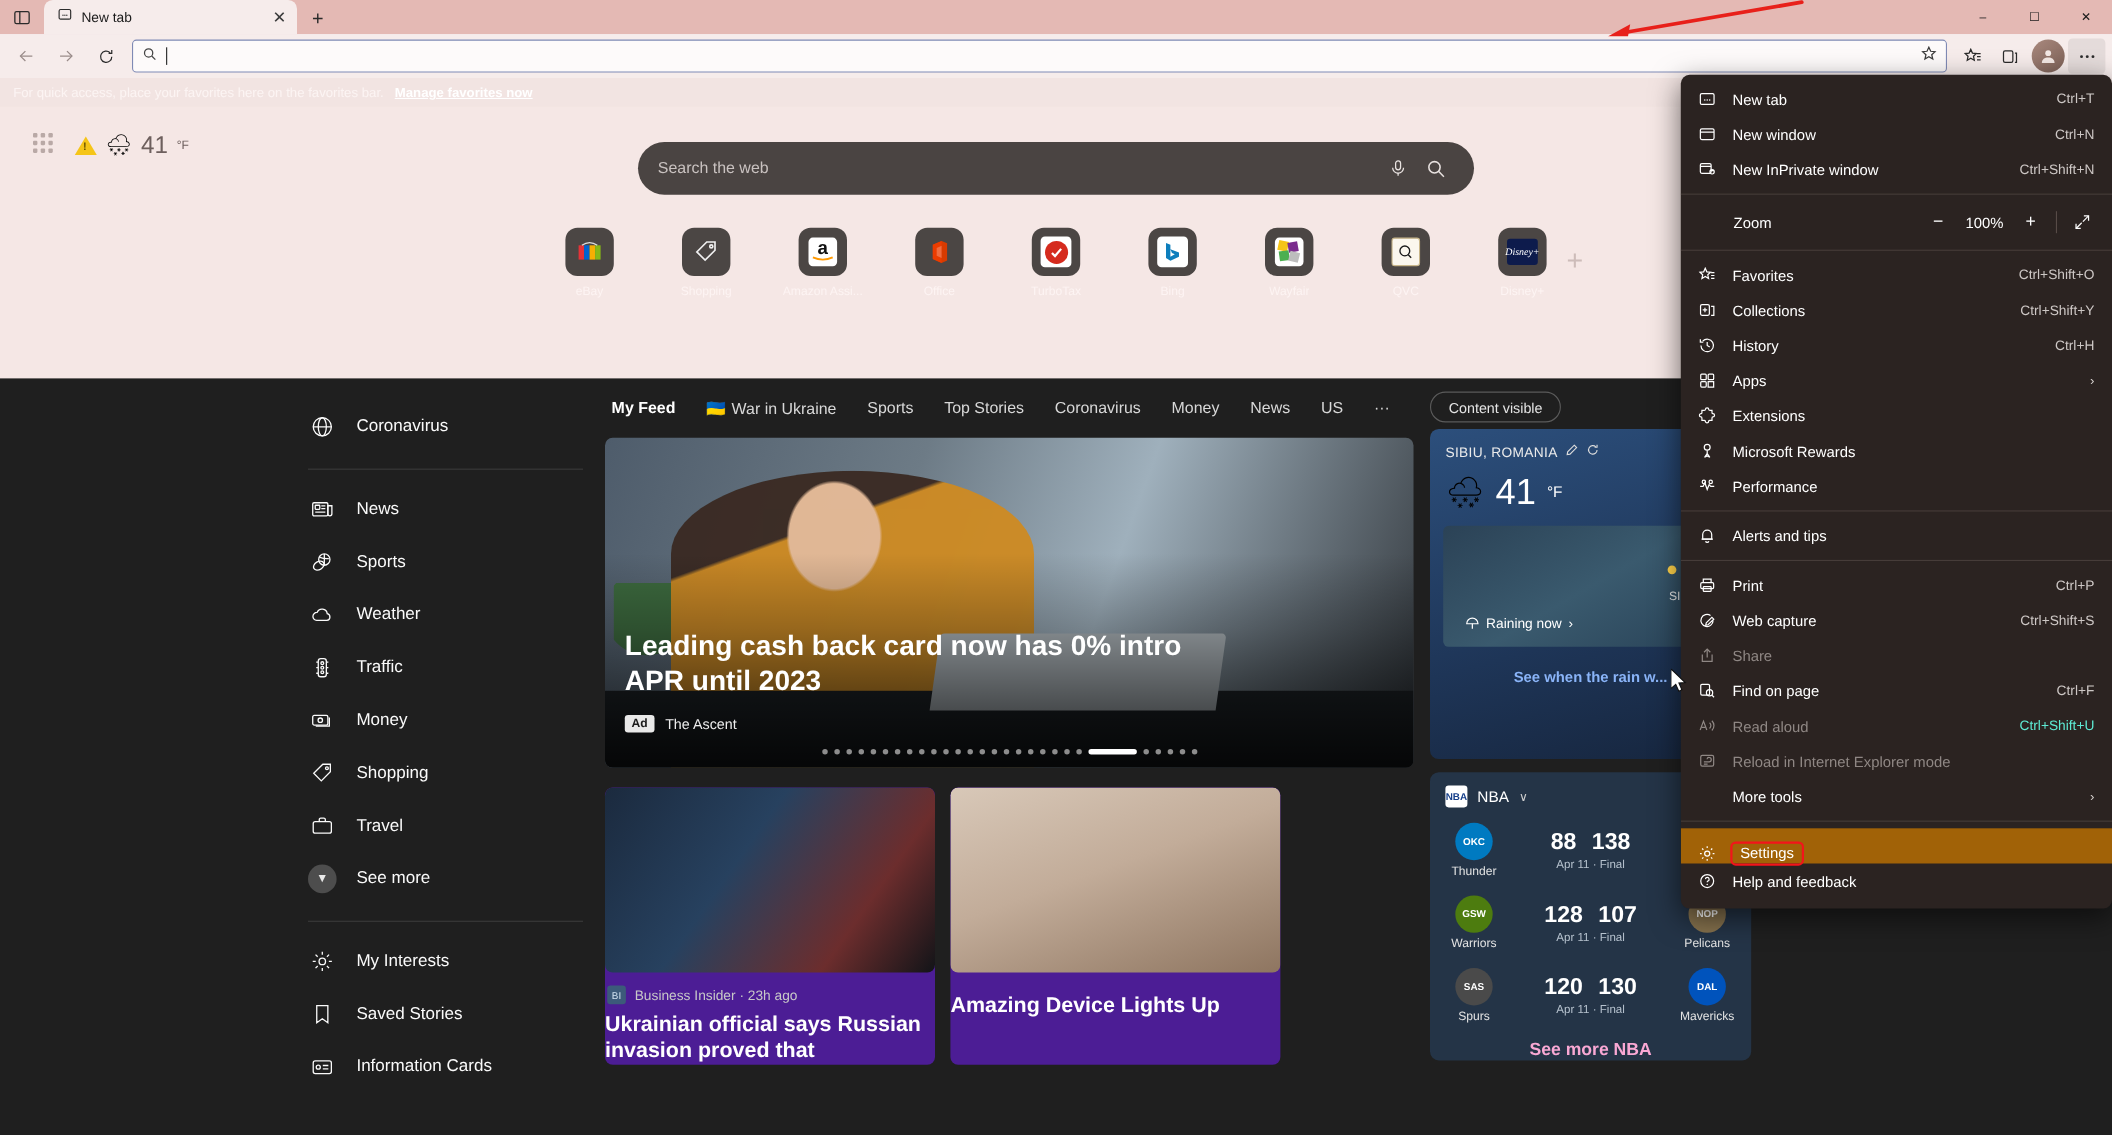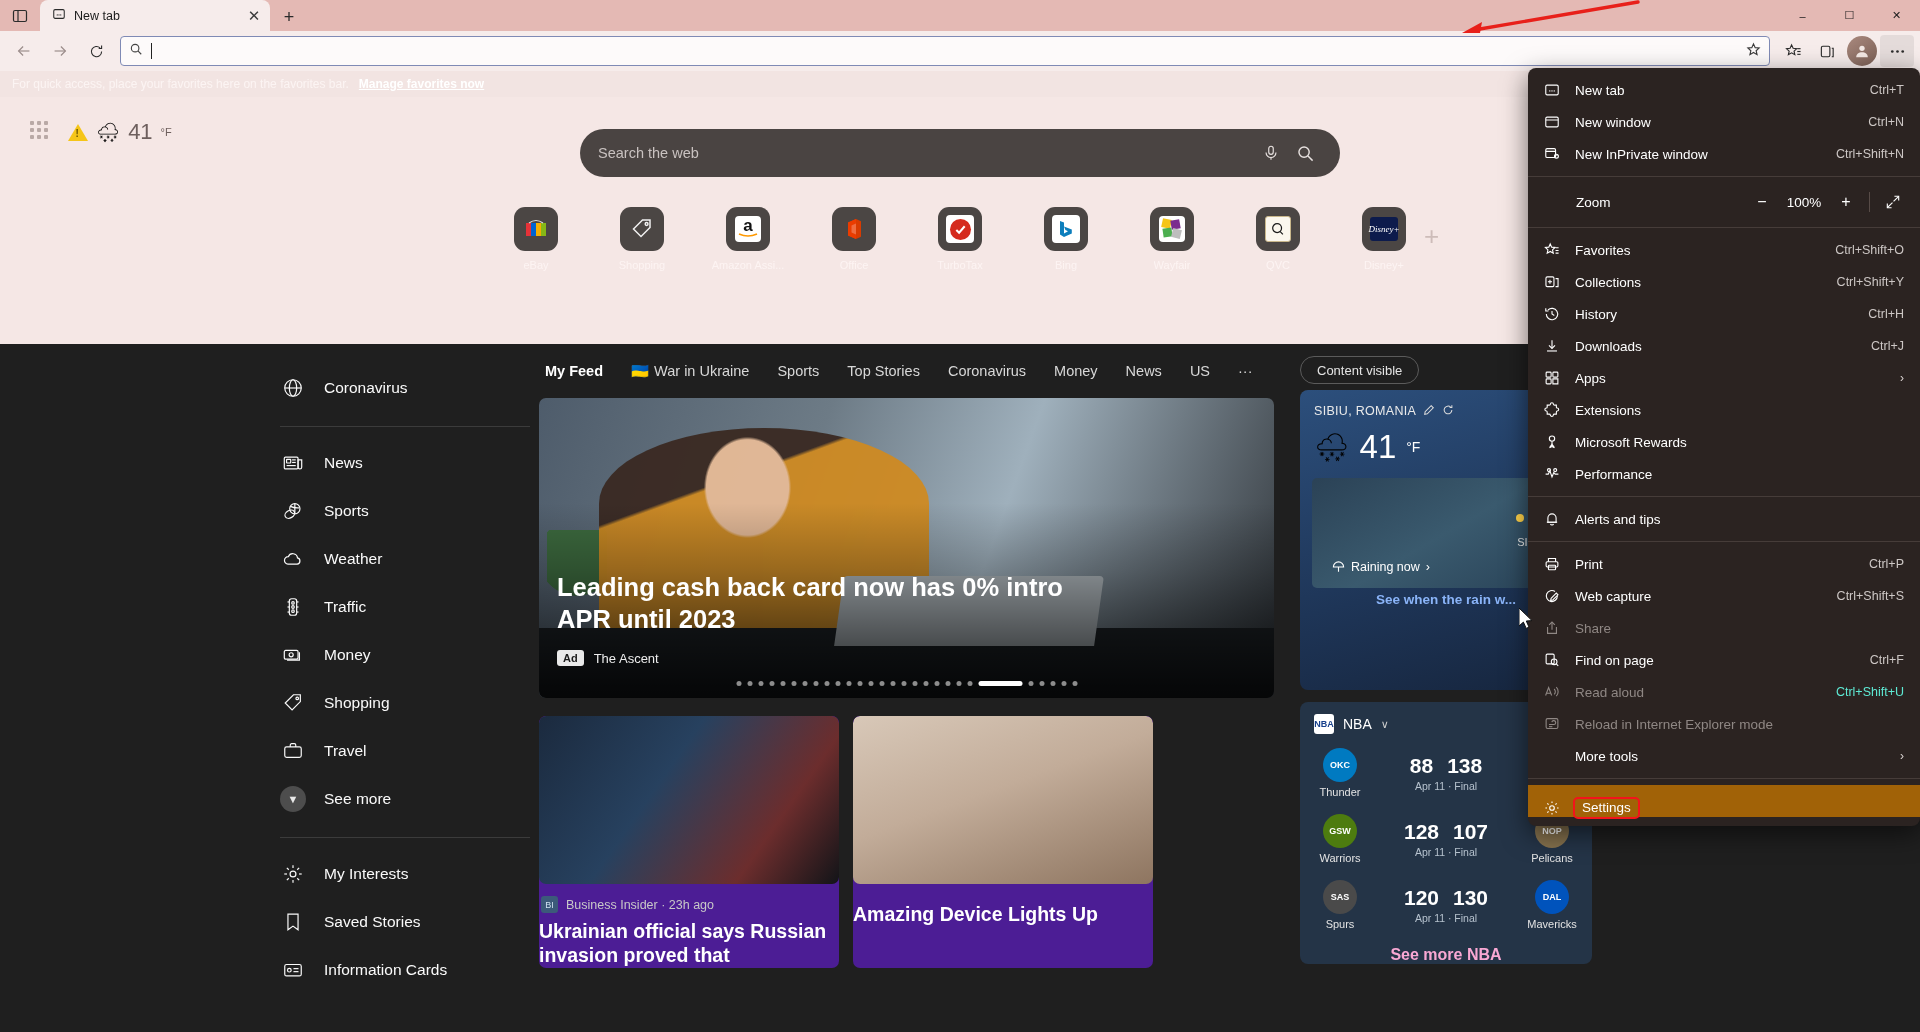--- a/index.html
+++ b/index.html
@@ -109,21 +109,21 @@
   
   .rail { position: absolute; top: 0; left: 250px; width: 290px; padding-top: 20px; }
   .rail-item { display: flex; align-items: center; gap: 18px; height: 48px; color: #fafafa;
       font-size: 15.5px; padding-left: 30px; border-radius: 4px; }
   .rail-sep { height: 1px; background: #3b3b3b; margin: 14px 0 12px 30px; width: 250px; }
   .rail-icon { width: 26px; height: 26px; display: flex; align-items: center; justify-content: center; }
   .seemore-circ { width: 26px; height: 26px; border-radius: 50%; background: #4d4d4d;
       display:flex; align-items:center; justify-content:center; font-size: 11px; color:#e9e9e9;}
 
   
-  .center { position: absolute; top: 0; left: 537px; width: 720px; }
+  .center { position: absolute; top: 0; left: 548px; width: 720px; }
   .feedtabs { display: flex; align-items: center; gap: 28px; height: 54px; padding-left: 8px; }
   .ftab { font-size: 14.5px; color: #d8d8d8; white-space: nowrap; }
   .ftab.active { color: #ffffff; font-weight: bold; }
   .ftab .flag { margin-right: 5px; }
 
   .hero { position: relative; width: 735px; height: 300px; border-radius: 7px; overflow: hidden;
       margin-left: 2px; background: linear-gradient(110deg,#4e5c6b 0%,#6d7b86 35%,#9fb0bc 60%,#2e3338 100%); }
   .hero-person { position:absolute; left:60px; bottom:0; width: 330px; height: 270px;
       background: radial-gradient(ellipse at 45% 22%, #e7bb97 0 16%, rgba(231,187,151,0) 17%),
                   linear-gradient(160deg,#3a2a22 0 25%, #cf8b22 26% 100%);
@@ -166,21 +166,21 @@
   .wc-city { font-size: 12.5px; color:#eaeaea; letter-spacing:.3px; }
   .wc-temp-row { display:flex; align-items:center; gap:10px; padding: 8px 14px 0 14px; }
   .wc-temp { font-size: 33px; color:#ffffff; }
   .wc-unit { font-size: 14px; color:#ffffff; vertical-align: super; }
   .wc-map { margin: 12px 12px 0 12px; height: 110px; border-radius: 5px;
      background: linear-gradient(150deg,#2b4256 0%, #3a5a6e 50%, #274055 100%); position:relative; overflow:hidden;}
   .wc-map .pin { position:absolute; right: 56px; top: 36px; width:8px; height:8px; border-radius:50%; background:#ffd24a; }
   .wc-map .city { position:absolute; right: 34px; top: 58px; font-size: 11px; color:#e6e6e6; }
   .rain-chip { position:absolute; left: 20px; bottom: 14px; display:flex; align-items:center; gap:6px;
       font-size: 12.5px; color:#ffffff; }
-  .wc-link { text-align:center; font-size: 13.5px; color:#8ab4f8; padding: 4px 0 0 0; font-weight:600;}
+  .wc-link { text-align:center; font-size: 13.5px; color:#8ab4f8; padding: 20px 0 0 0; font-weight:600;}
 
   .nba-card { margin-top: 12px; background: #243447; padding-bottom: 0; }
   .nba-head { display:flex; align-items:center; gap:9px; padding: 12px 14px 6px 14px; }
   .nba-logo { width:20px; height:20px; border-radius:3px; background:#fff; display:flex;
      align-items:center; justify-content:center; font-size:9px; color:#17408b; font-weight:bold;}
   .nba-title { font-size:14px; color:#fff; }
   .game-row { display:flex; align-items:center; padding: 8px 12px; gap: 6px; }
   .team { width: 56px; display:flex; flex-direction:column; align-items:center; gap:4px; }
   .team-logo { width: 34px; height: 34px; border-radius: 50%; display:flex; align-items:center;
      justify-content:center; font-size: 9px; color:#fff; font-weight:bold; overflow:hidden; }
@@ -855,31 +855,20 @@
           <polyline points="2,2.6 2,5.6 5,5.6"></polyline>
           <polyline points="9,5.6 9,9 11.6,10.6"></polyline>
         </svg>
       </span>
       <span class="mlabel">History</span>
       <span class="maccel">Ctrl+H</span>
     </div>
     <div class="mi">
       <span class="mico">
         <svg width="16" height="16" viewBox="0 0 18 18" stroke="currentColor" stroke-width="1.25" fill="none">
-          <line x1="9" y1="2.6" x2="9" y2="11.6"></line>
-          <polyline points="5.6,8.4 9,11.8 12.4,8.4"></polyline>
-          <line x1="3.4" y1="14.6" x2="14.6" y2="14.6"></line>
-        </svg>
-      </span>
-      <span class="mlabel">Downloads</span>
-      <span class="maccel">Ctrl+J</span>
-    </div>
-    <div class="mi">
-      <span class="mico">
-        <svg width="16" height="16" viewBox="0 0 18 18" stroke="currentColor" stroke-width="1.25" fill="none">
           <rect x="2.4" y="2.4" width="5.6" height="5.6" rx="1"></rect>
           <rect x="10" y="2.4" width="5.6" height="5.6" rx="1"></rect>
           <rect x="2.4" y="10" width="5.6" height="5.6" rx="1"></rect>
           <path d="M10 10h5.6v5.6H10z"></path>
         </svg>
       </span>
       <span class="mlabel">Apps</span>
       <span class="mchev">›</span>
     </div>
     <div class="mi">

